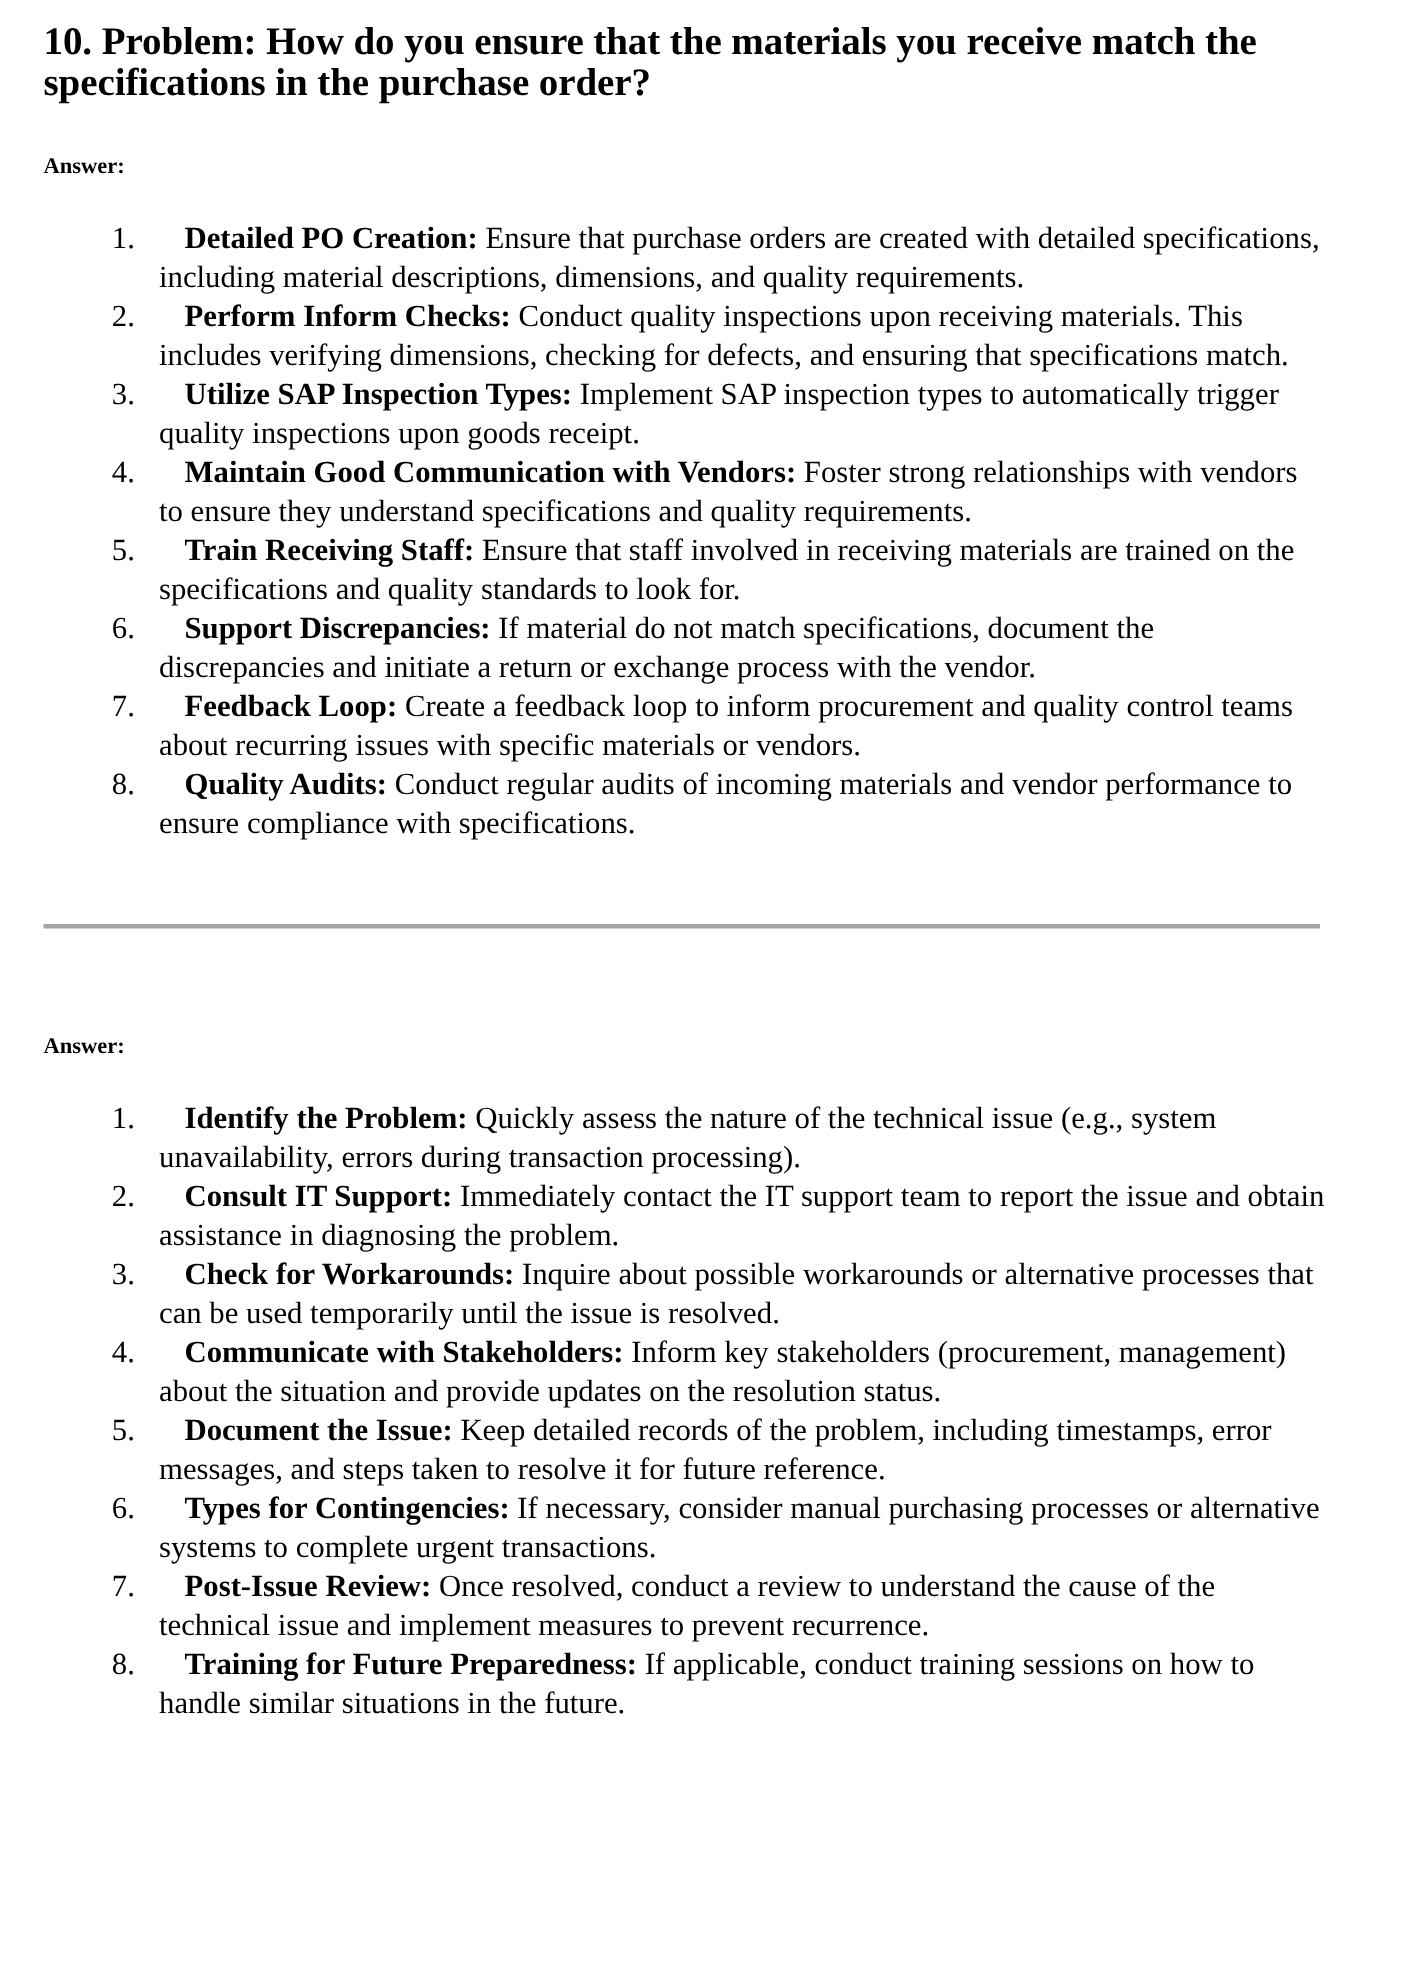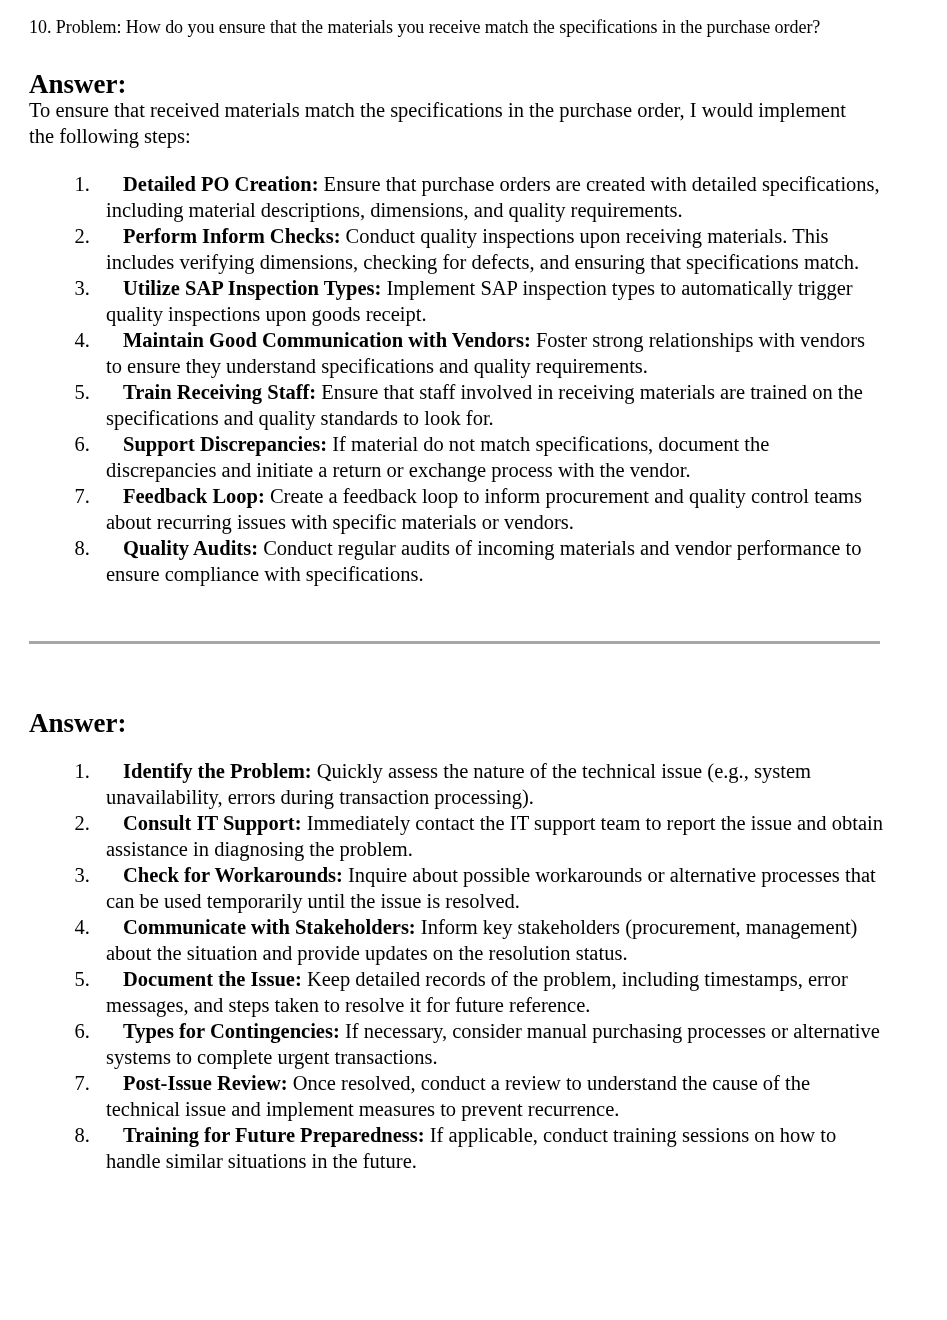--- a/index.html
+++ b/index.html
@@ -18,28 +18,28 @@
   .page {
     box-sizing: border-box;
     width: 947px;
     height: 1320px;
     padding: 14px 64px 0 29px;
   }
   .qa-section {
     width: 854px;
   }
   .question-heading {
-    font-size: 18px;
-    font-weight: normal;
+    font-size: 26px;
+    font-weight: bold;
     line-height: 27px;
     margin: 0;
     letter-spacing: -0.05px;
   }
   .answer-label {
-    font-size: 27px;
+    font-size: 15px;
     font-weight: bold;
     line-height: 26px;
     margin: 30px 0 0 0;
   }
   .answer-intro {
     font-size: 20.5px;
     line-height: 26px;
     margin: 0;
     width: 840px;
   }
@@ -72,21 +72,20 @@
   }
 </style>
 </head>
 <body>
 
 <div class="page">
 
   <section class="qa-section">
     <h2 class="question-heading">10. Problem: How do you ensure that the materials you receive match the specifications in the purchase order?</h2>
     <p class="answer-label">Answer:</p>
-    <p class="answer-intro">To ensure that received materials match the specifications in the purchase order, I would implement the following steps:</p>
     <ol class="steps">
       <li>
         <span class="step-title">Detailed PO Creation:</span><span class="step-text"> Ensure that purchase orders are created with detailed specifications, including material descriptions, dimensions, and quality requirements.</span>
       </li>
       <li>
         <span class="step-title">Perform Inform Checks:</span><span class="step-text"> Conduct quality inspections upon receiving materials. This includes verifying dimensions, checking for defects, and ensuring that specifications match.</span>
       </li>
       <li>
         <span class="step-title">Utilize SAP Inspection Types:</span><span class="step-text"> Implement SAP inspection types to automatically trigger quality inspections upon goods receipt.</span>
       </li>

